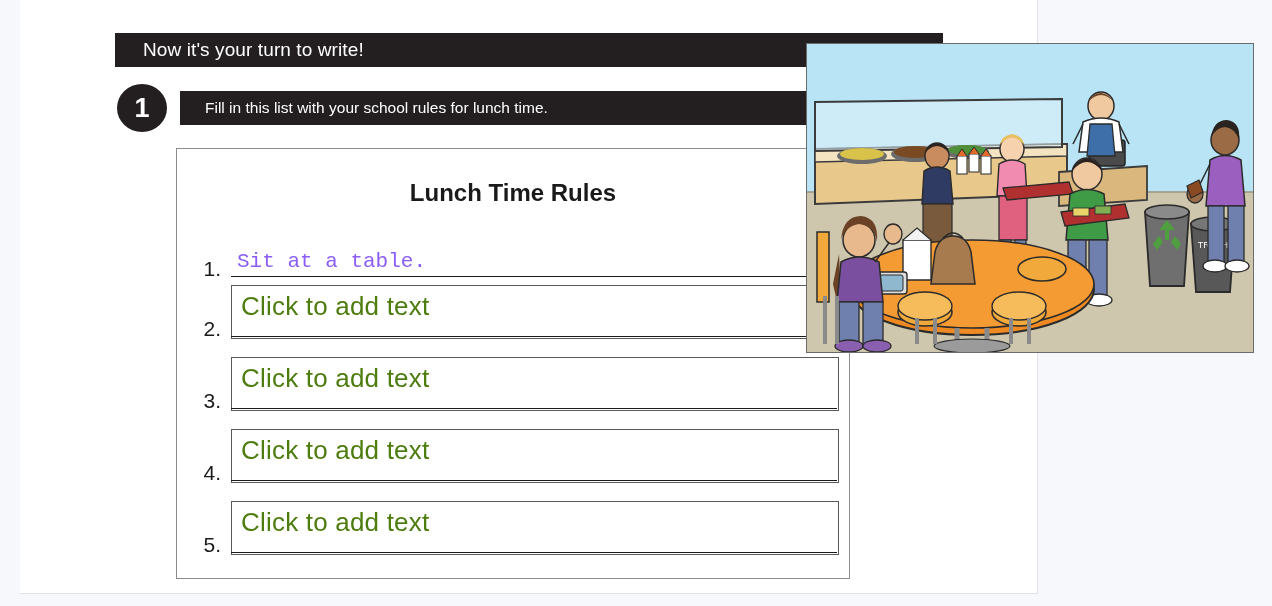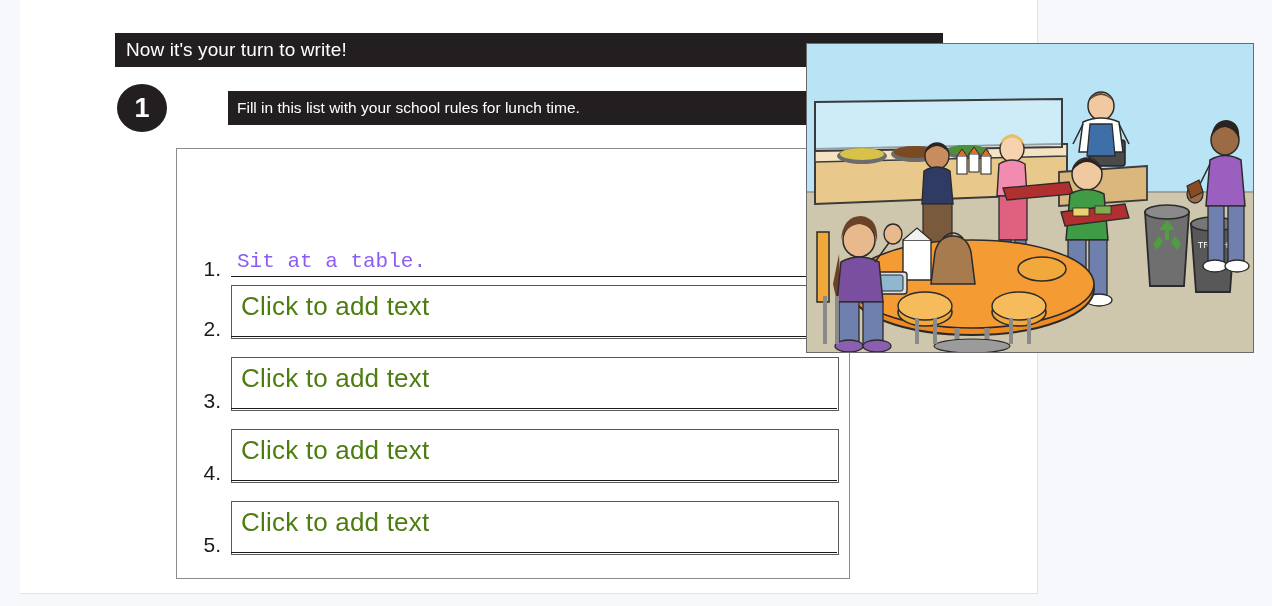--- a/index.html
+++ b/index.html
@@ -32,21 +32,21 @@
   #banner {
     position: absolute;
     left: 115px;
     top: 33px;
     width: 828px;
     height: 34px;
     background: #231f20;
     color: #ffffff;
     font-size: 19px;
     line-height: 34px;
-    padding-left: 11px;
+    padding-left: 28px;
     box-sizing: border-box;
     letter-spacing: 0.1px;
   }
 
   
   #step-circle {
     position: absolute;
     left: 117px;
     top: 84px;
     width: 50px;
@@ -62,23 +62,22 @@
   #step-bar {
     position: absolute;
     left: 180px;
     top: 91px;
     width: 690px;
     height: 34px;
     background: #231f20;
     color: #ffffff;
     font-size: 15.5px;
     line-height: 34px;
-    padding-left: 9px;
-    box-sizing: border-box;
-    margin-left: 48px;
+    padding-left: 25px;
+    box-sizing: border-box;
   }
 
   
   #rules-card {
     position: absolute;
     left: 176px;
     top: 148px;
     width: 674px;
     height: 431px;
     background: #ffffff;
@@ -173,20 +172,21 @@
 <body>
 
 <div id="page-sheet"></div>
 
 <div id="banner">Now it's your turn to write!</div>
 
 <div id="step-circle">1</div>
 <div id="step-bar">Fill in this list with your school rules for lunch time.</div>
 
 <div id="rules-card">
+  <div id="rules-title">Lunch Time Rules</div>
 
   <div class="rule-row" id="row-1">
     <div class="rule-num">1.</div>
     <div class="rule-filled-text">Sit at a table.</div>
     <div class="rule-line"></div>
   </div>
 
   <div class="rule-row" id="row-2">
     <div class="rule-num">2.</div>
     <div class="rule-box"></div>

